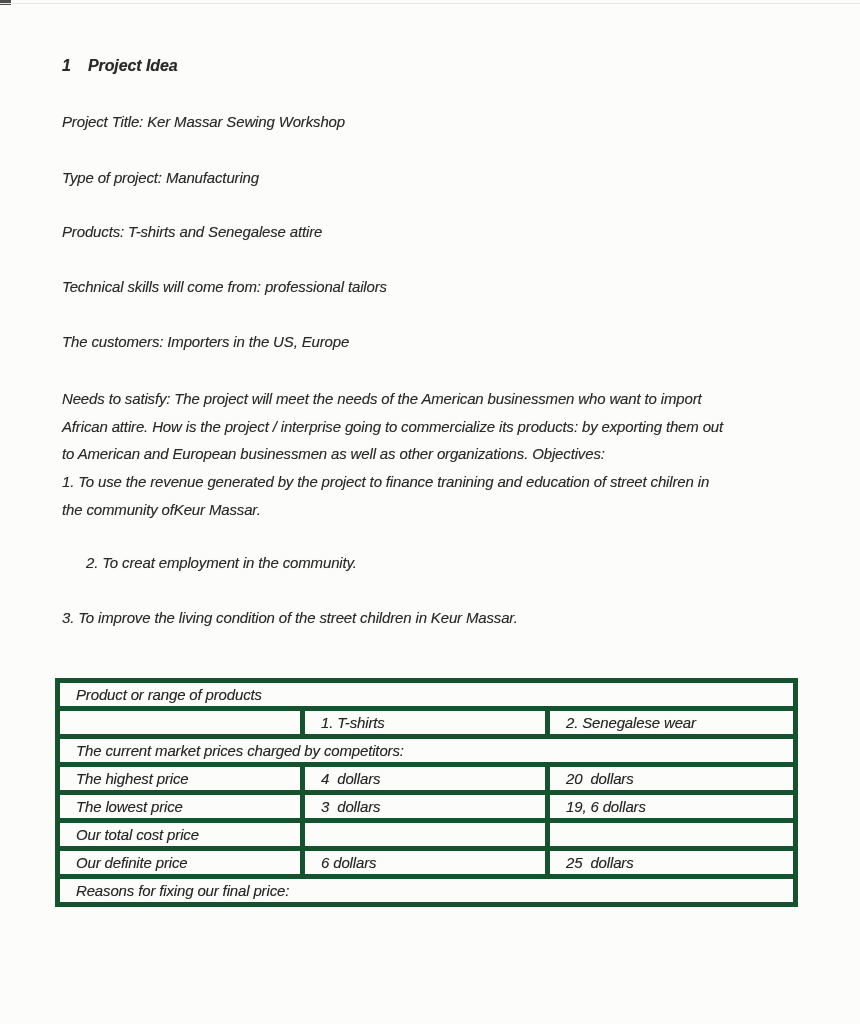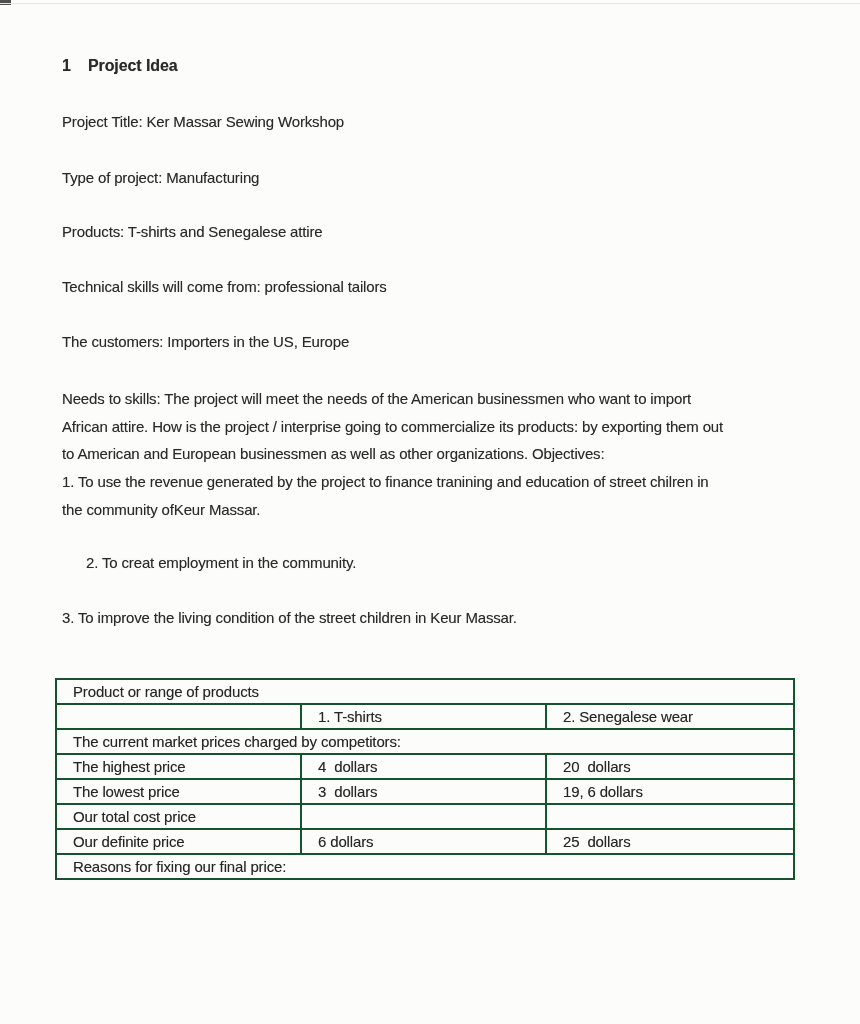--- a/index.html
+++ b/index.html
@@ -1,15 +1,15 @@
 <!DOCTYPE html>
 <html><head>
 <meta charset="utf-8">
 <style>
-  * { box-sizing: border-box; }
+  * { box-sizing: border-box; font-style: italic; }
   html, body { margin: 0; padding: 0; }
   body {
     width: 860px; height: 1024px;
     background: #fcfcfa;
     font-family: "Liberation Sans", sans-serif;
     color: #2a2a2a;
     position: relative;
     overflow: hidden;
   }
 
@@ -66,21 +66,21 @@
     border-collapse: collapse;
     table-layout: fixed;
     font-size: 15px;
     letter-spacing: -0.15px;
     color: #262626;
   }
   table.pricing col.c1 { width: 245px; }
   table.pricing col.c2 { width: 245px; }
   table.pricing col.c3 { width: 248px; }
   table.pricing td {
-    border: 2px solid #14532d;
+    border: 5px solid #14532d;
     padding: 2px 16px;
     height: 22px;
     line-height: 19px;
     vertical-align: top;
     white-space: pre-wrap;
     overflow: hidden;
     text-shadow: 0 0 0.7px rgba(70,70,70,0.45);
   }
   td.tbl-title { padding-left: 40px; }
 </style>
@@ -94,21 +94,21 @@
   <span class="h-num">1</span><span>Project Idea</span>
 </div>
 
 <div class="page-text p1">Project Title: Ker Massar Sewing Workshop</div>
 <div class="page-text p2">Type of project: Manufacturing</div>
 <div class="page-text p3">Products: T-shirts and Senegalese attire</div>
 <div class="page-text p4">Technical skills will come from: professional tailors</div>
 <div class="page-text p5">The customers: Importers in the US, Europe</div>
 
 <div class="needs-block">
-  <div>Needs to skills: The project will meet the needs of the American businessmen who want to import</div>
+  <div>Needs to satisfy: The project will meet the needs of the American businessmen who want to import</div>
   <div>African attire. How is the project / interprise going to commercialize its products: by exporting them out</div>
   <div>to American and European businessmen as well as other organizations. Objectives:</div>
   <div>1. To use the revenue generated by the project to finance tranining and education of street chilren in</div>
   <div>the community ofKeur Massar.</div>
 </div>
 
 <div class="page-text p7">2. To creat employment in the community.</div>
 <div class="page-text p8">3. To improve the living condition of the street children in Keur Massar.</div>
 
 <table class="pricing">

